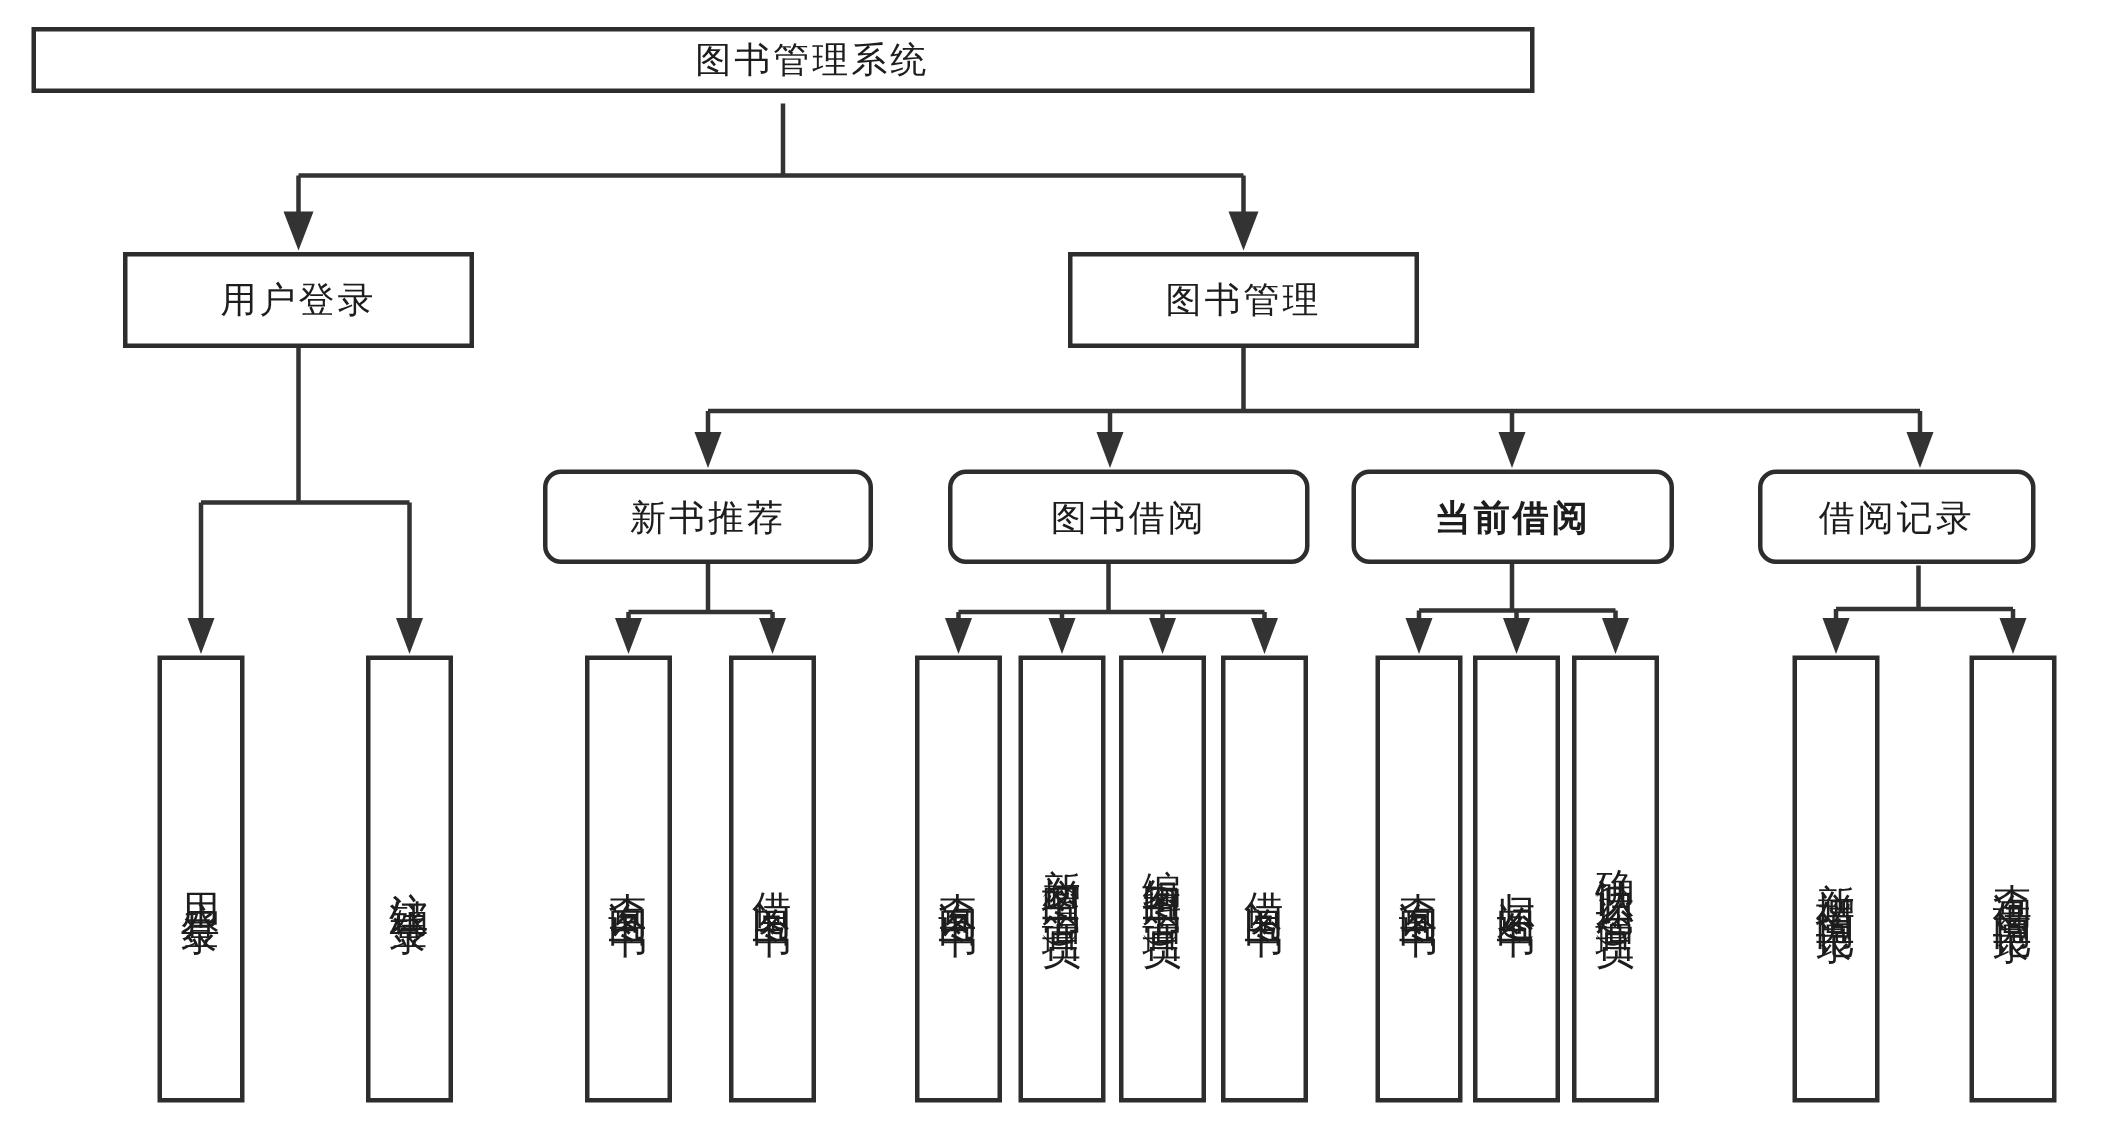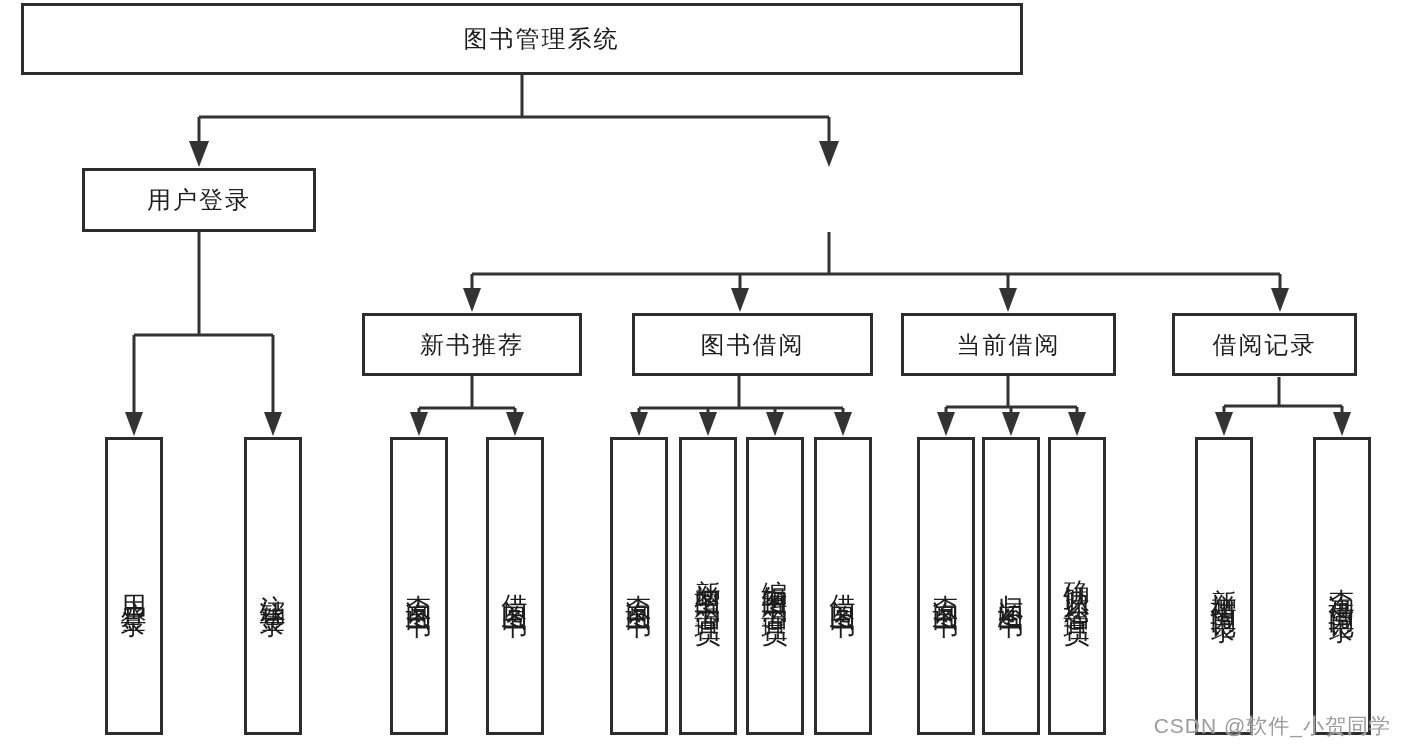--- a/index.html
+++ b/index.html
@@ -26,27 +26,27 @@
     border:3px solid var(--border);
     display:flex;align-items:center;justify-content:center;
     color:var(--text);
   }
   .h-label{font-size:24px;letter-spacing:2px;white-space:nowrap;}
   .leaf .v-label{
     writing-mode:vertical-rl;
     font-size:26px;letter-spacing:6px;
     line-height:1;white-space:nowrap;
   }
-  .node-root{left:21px;top:3px;width:1002px;height:72px;padding-left:39px;}
+  .node-root{left:21px;top:18px;width:1002px;height:44px;padding-left:39px;}
   .node-user-login{left:82px;top:168px;width:234px;height:64px;}
   .node-book-management{left:712px;top:168px;width:234px;height:64px;}
-  .lvl2{top:313px;height:63px;}
+  .lvl2{top:313px;height:63px;border-radius:12px;}
   .node-new-book-recommend{left:362px;width:220px;}
   .node-book-borrow{left:632px;width:241px;}
-  .node-current-borrow{left:901px;width:215px;}
+  .node-current-borrow{left:901px;width:215px;font-weight:bold;}
   .node-borrow-records{left:1172px;width:185px;}
   .leaf{top:437px;width:58px;height:298px;}
   .lf1{left:105px;}  .lf2{left:244px;}
   .lf3{left:390px;}  .lf4{left:486px;}
   .lf5{left:610px;}  .lf6{left:679px;}
   .lf7{left:746px;}  .lf8{left:814px;}
   .lf9{left:917px;}  .lf10{left:982px;} .lf11{left:1048px;}
   .lf12{left:1195px;} .lf13{left:1313px;}
   .watermark{
     position:absolute;right:14px;bottom:7px;
@@ -83,20 +83,23 @@
   </svg>
 
   <div class="node node-root">
     <span class="h-label">图书管理系统</span>
   </div>
 
   <div class="node node-user-login">
     <span class="h-label">用户登录</span>
   </div>
 
+  <div class="node node-book-management">
+    <span class="h-label">图书管理</span>
+  </div>
 
   <div class="node lvl2 node-new-book-recommend">
     <span class="h-label">新书推荐</span>
   </div>
 
   <div class="node lvl2 node-book-borrow">
     <span class="h-label">图书借阅</span>
   </div>
 
   <div class="node lvl2 node-current-borrow">
@@ -152,15 +155,14 @@
   </div>
 
   <div class="node leaf lf12">
     <span class="v-label">新增借阅记录</span>
   </div>
 
   <div class="node leaf lf13">
     <span class="v-label">查询借阅记录</span>
   </div>
 
-  <div class="watermark">CSDN @软件_小贺同学</div>
 
 </div>
 
 </body></html>

